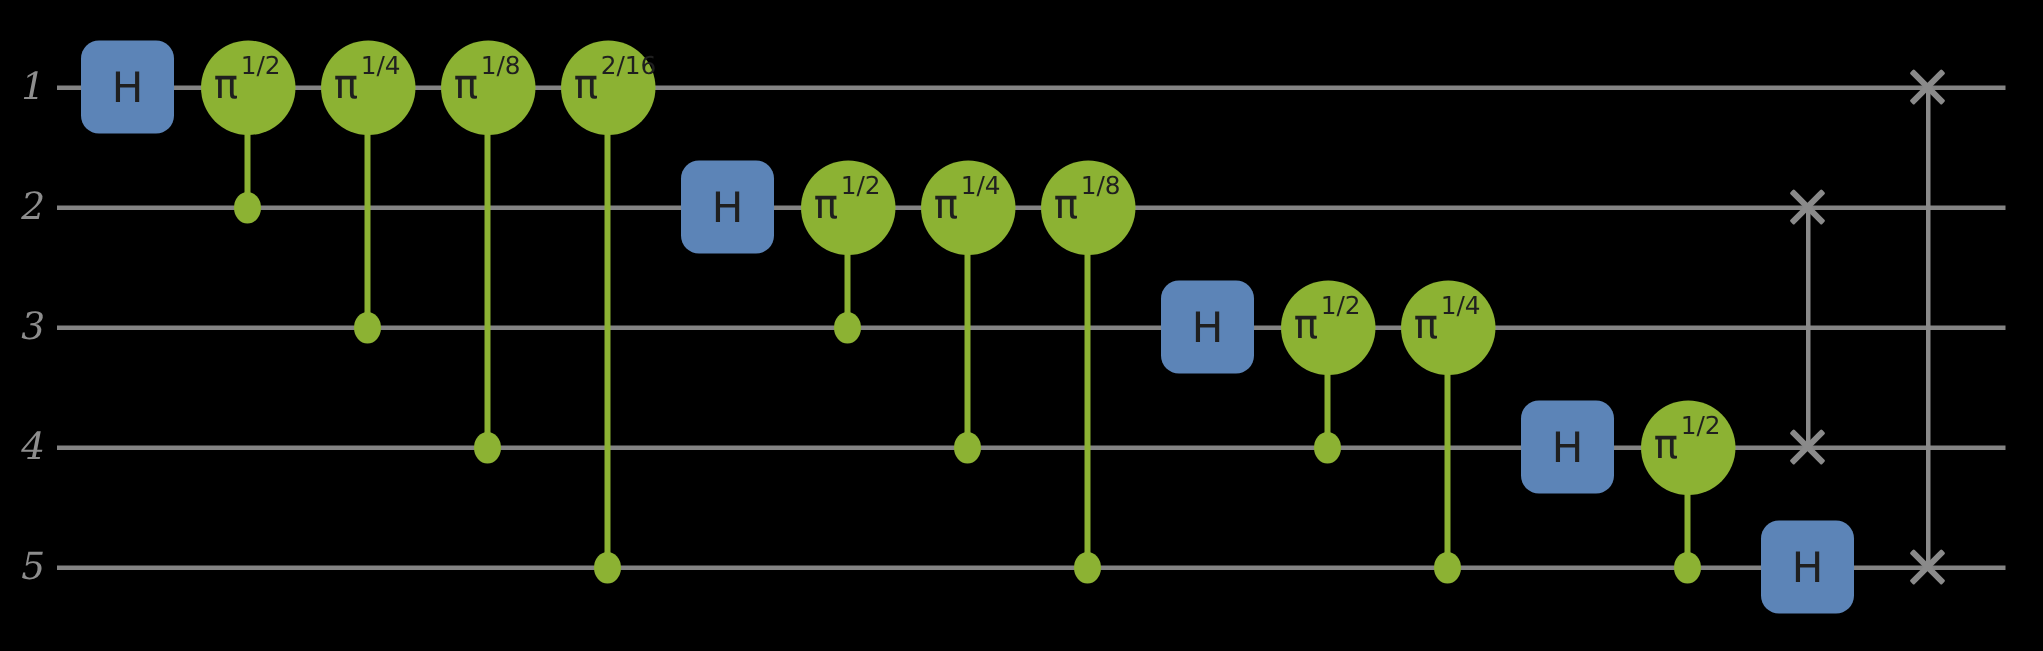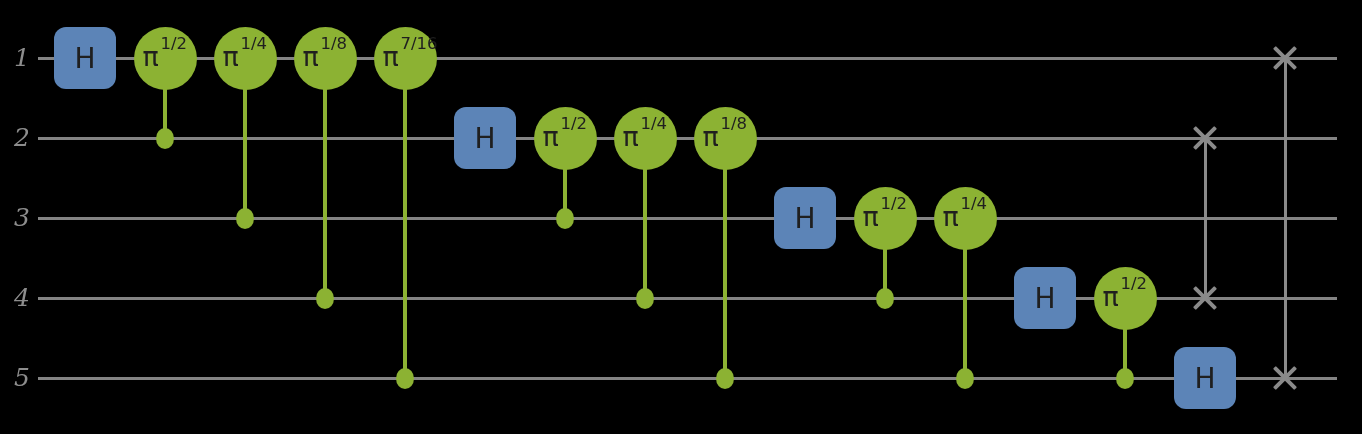--- a/index.html
+++ b/index.html
@@ -68,21 +68,21 @@
     <div class="pgate" style="left: 213.5px; top: 26.5px;">
       <span class="pi">π</span>
       <span class="exp">1/4</span>
     </div>
     <div class="pgate" style="left: 293.5px; top: 26.5px;">
       <span class="pi">π</span>
       <span class="exp">1/8</span>
     </div>
     <div class="pgate" style="left: 373.5px; top: 26.5px;">
       <span class="pi">π</span>
-      <span class="exp">7/16</span>
+      <span class="exp">2/16</span>
     </div>
     <div class="hgate" style="left: 454px; top: 107px;">
       <span>H</span>
     </div>
     <div class="pgate" style="left: 533.5px; top: 106.5px;">
       <span class="pi">π</span>
       <span class="exp">1/2</span>
     </div>
     <div class="pgate" style="left: 613.5px; top: 106.5px;">
       <span class="pi">π</span>

